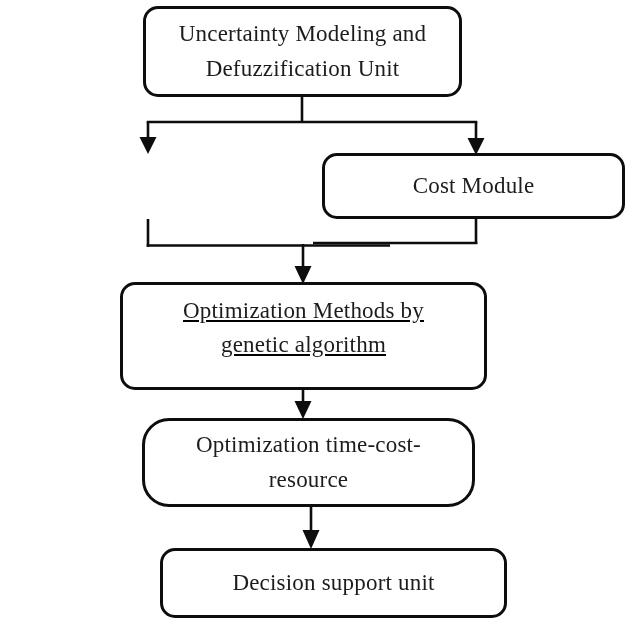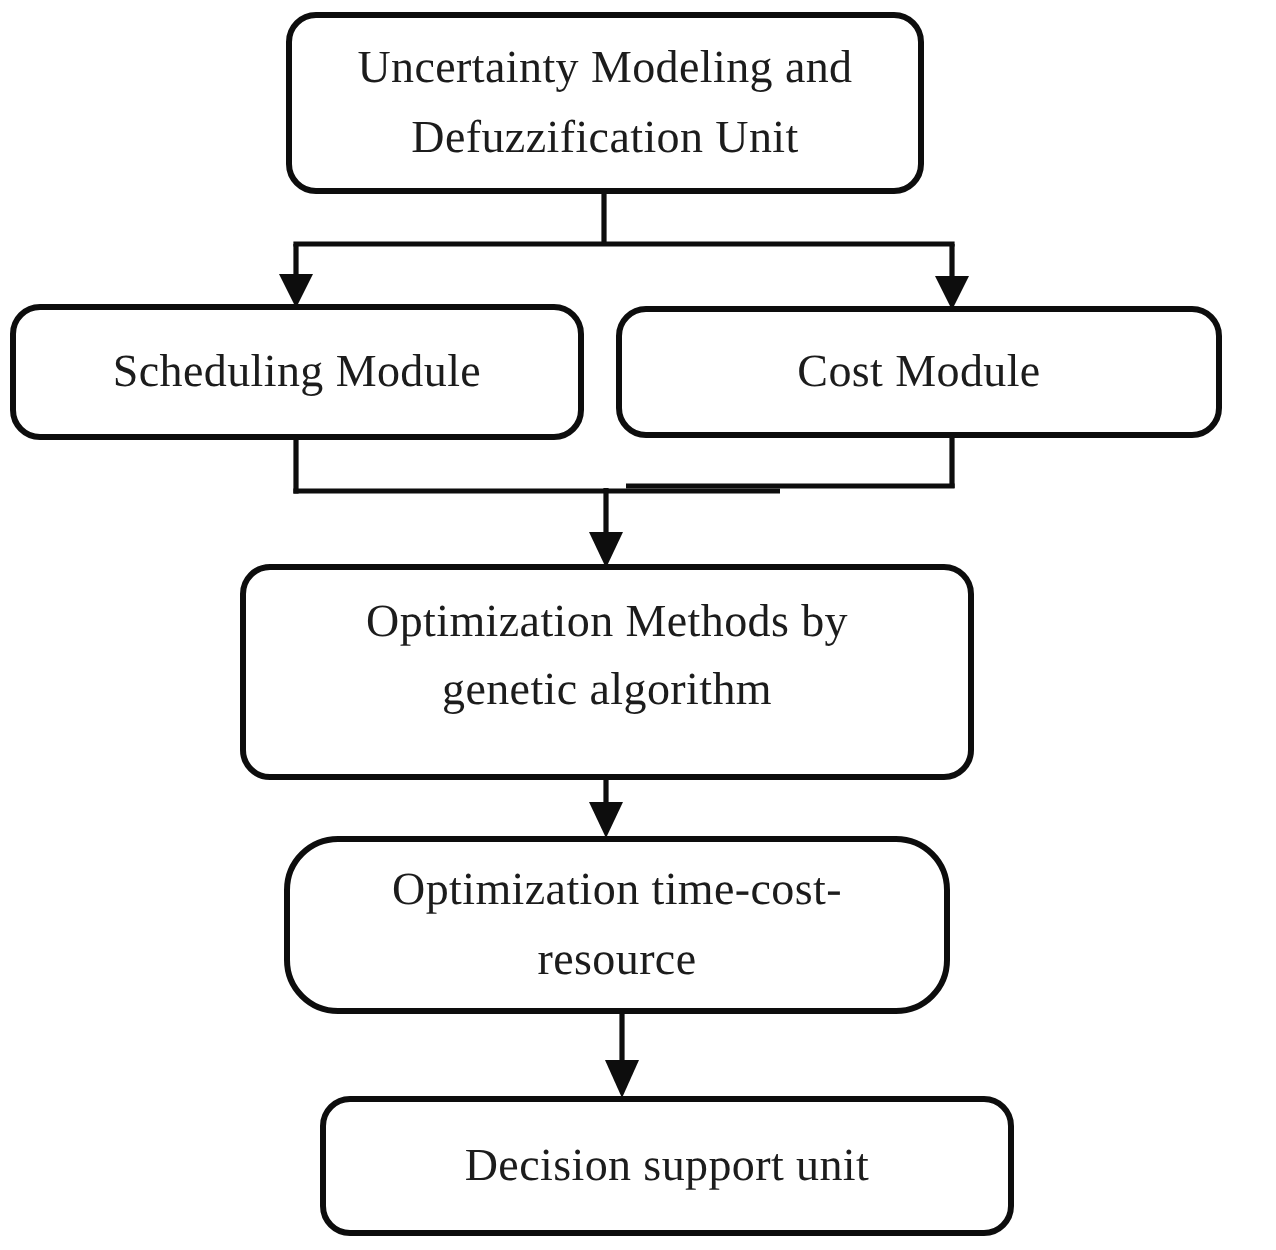--- a/index.html
+++ b/index.html
@@ -38,22 +38,22 @@
   .node .label {
     white-space: pre-line;
     font-size: 23px;
     line-height: 1.48;
     color: #1c1c1c;
     letter-spacing: 0.2px;
   }
   
   #node-uncertainty { left: 143px; top: 6px;   width: 319px; height: 91px; }
   #node-scheduling  { left: 5px;   top: 152px; width: 287px; height: 68px; }
-  #node-cost        { left: 308px; top: 153px; width: 303px; height: 66px; text-align: center; }
-  #node-optmethods  { left: 120px; top: 282px; width: 367px; height: 108px; padding-bottom: 16px; }
+  #node-cost        { left: 322px; top: 153px; width: 303px; height: 66px; text-align: center; }
+  #node-optmethods  { left: 120px; top: 282px; width: 367px; height: 108px; padding-bottom: 16px; text-decoration: underline; }
   #node-opttcr      { left: 142px; top: 418px; width: 333px; height: 89px; border-radius: 27px; }
   #node-decision    { left: 145px; top: 548px; width: 347px; height: 70px; margin-left: 15px; }
 </style>
 </head>
 <body>
 
 <div class="canvas">
 
   <svg class="edges" viewBox="0 0 638 625" xmlns="http://www.w3.org/2000/svg">
     <g stroke="#0d0d0d" stroke-width="2.6" fill="none">
@@ -86,23 +86,20 @@
       <polygon points="303,419 294.5,401 311.5,401"></polygon>
       <polygon points="311,549 302.5,530 319.5,530"></polygon>
     </g>
   </svg>
 
   <div class="node" id="node-uncertainty">
     <span class="label">Uncertainty Modeling and
 Defuzzification Unit</span>
   </div>
 
-  <div class="node" id="node-scheduling">
-    <span class="label">Scheduling Module</span>
-  </div>
 
   <div class="node" id="node-cost">
     <span class="label">Cost Module</span>
   </div>
 
   <div class="node" id="node-optmethods">
     <span class="label">Optimization Methods by
 genetic algorithm</span>
   </div>
 

